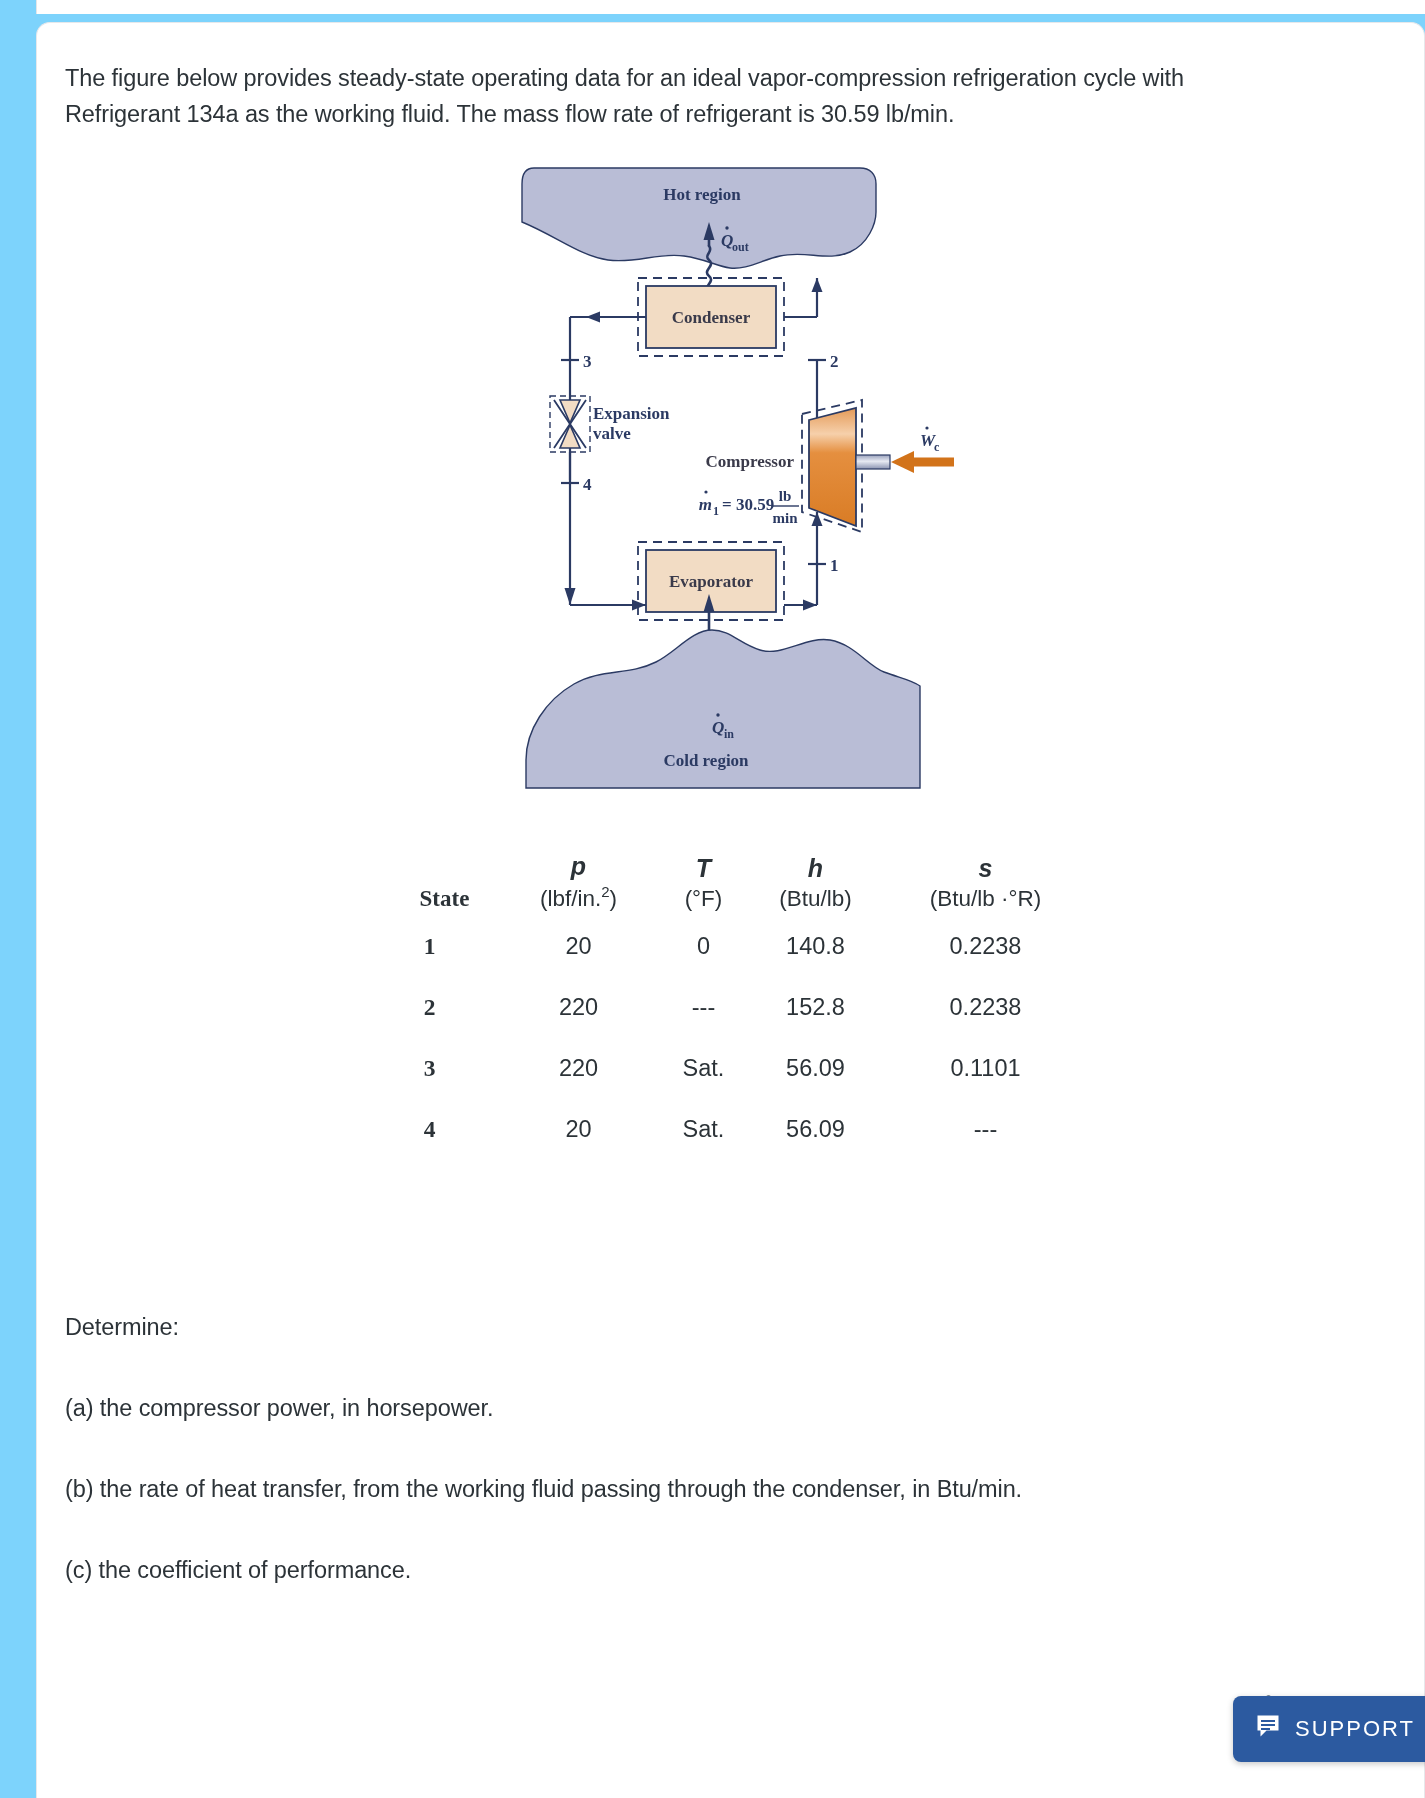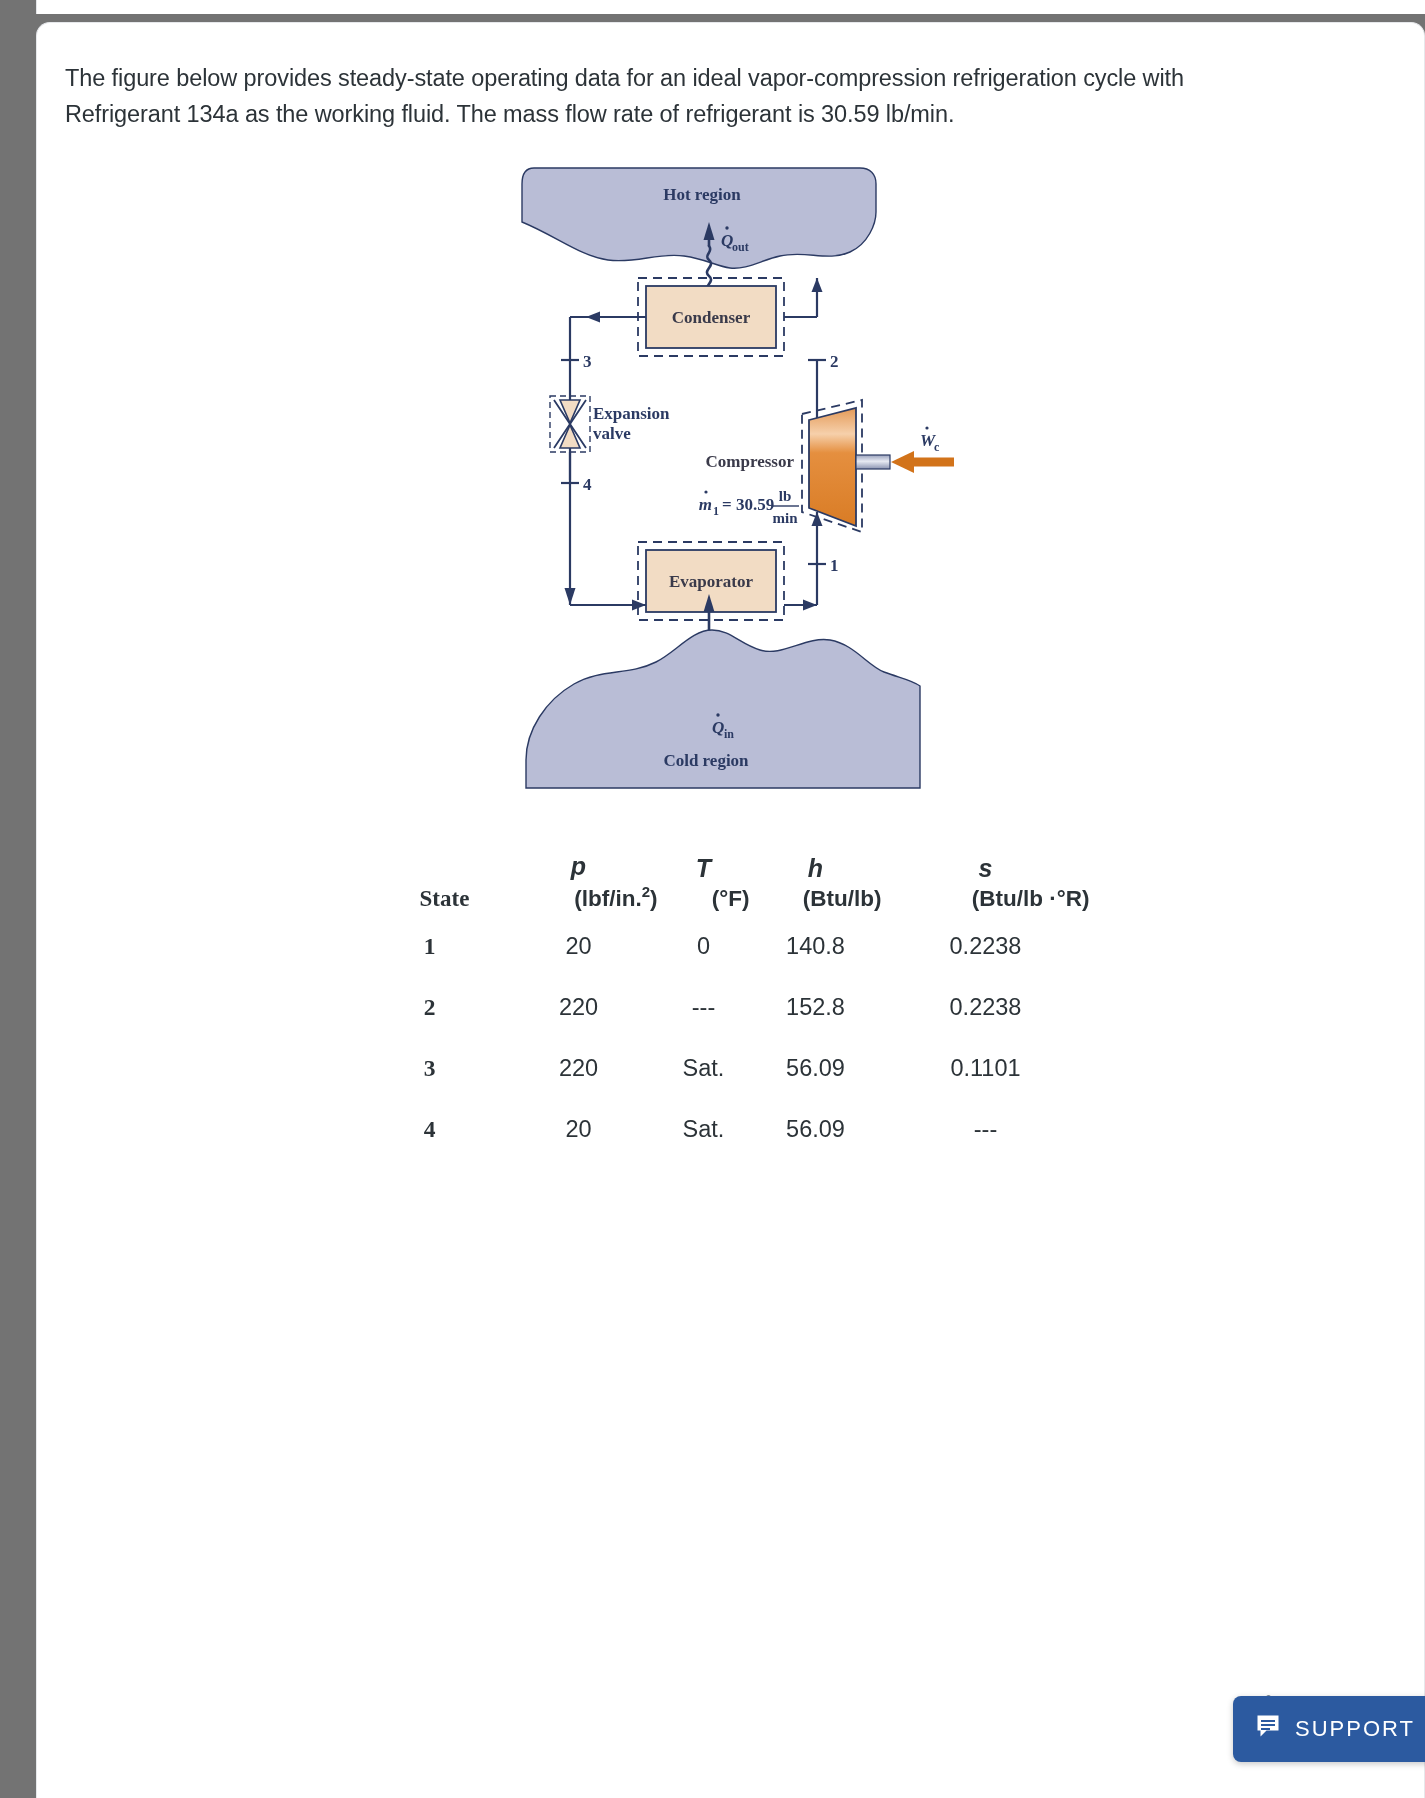--- a/index.html
+++ b/index.html
@@ -7,21 +7,21 @@
     margin: 0; padding: 0;
     width: 1425px; height: 1798px;
     background: #f1f2f4;
     font-family: "Liberation Sans", sans-serif;
     overflow: hidden;
   }
   .page-shell {
     position: absolute;
     left: 0; top: 0;
     width: 1425px; height: 1798px;
-    background: #737373;
+    background: #7dd3fc;
     padding-left: 9px;
   }
   .top-strip {
     position: absolute;
     left: 36px; top: 0;
     width: 1389px; height: 14px;
     background: #ffffff;
     border-left: 1px solid #e3e5e8;
   }
   .card {
@@ -90,24 +90,23 @@
   .hdr-sym {
     display: block;
     font-style: italic;
     font-weight: bold;
     font-size: 25px;
     line-height: 1.15;
     padding-bottom: 2px;
   }
   .hdr-unit {
     display: block;
-    font-weight: bold;
+    font-weight: normal;
     font-size: 22.5px;
     line-height: 1.2;
-    text-align: right;
   }
   .hdr-state {
     font-weight: bold;
     font-size: 23.5px;
     padding-bottom: 6px;
     padding-right: 30px;
   }
   sup.sq { font-size: 15px; vertical-align: super; }
   table.states tbody td {
     height: 61px;
@@ -384,20 +383,26 @@
                 <td class="state-no col-st">4</td>
                 <td class="col-p">20</td>
                 <td class="col-T">Sat.</td>
                 <td class="col-h">56.09</td>
                 <td class="col-s">---</td>
               </tr>
             </tbody>
         </table>
       </div>
 
+      <div class="determine">
+        <p>Determine:</p>
+        <p>(a) the compressor power, in horsepower.</p>
+        <p>(b) the rate of heat transfer, from the working fluid passing through the condenser, in Btu/min.</p>
+        <p>(c) the coefficient of performance.</p>
+      </div>
 
     </div>
   </div>
 
   <div class="support-dot"></div>
   <div class="support-btn">
     <span>
       <svg width="26" height="26" viewBox="0 0 26 26" xmlns="http://www.w3.org/2000/svg">
         <path d="M2.5,2.5 h21 v15 h-12 l-6,6 v-6 h-3 z" fill="#ffffff"></path>
         <rect x="6" y="7" width="14" height="2" fill="#2c5aa0"></rect>

